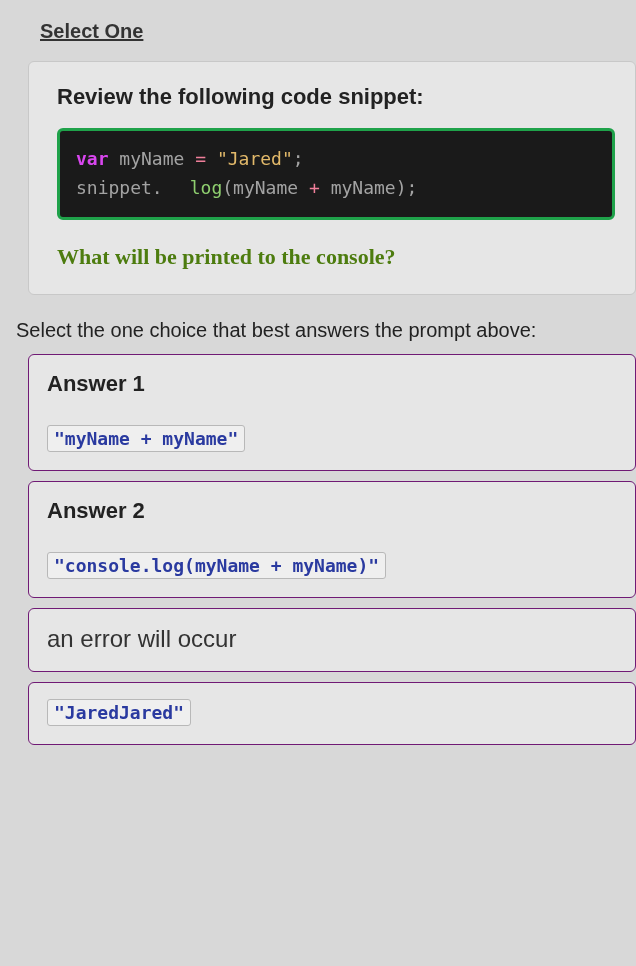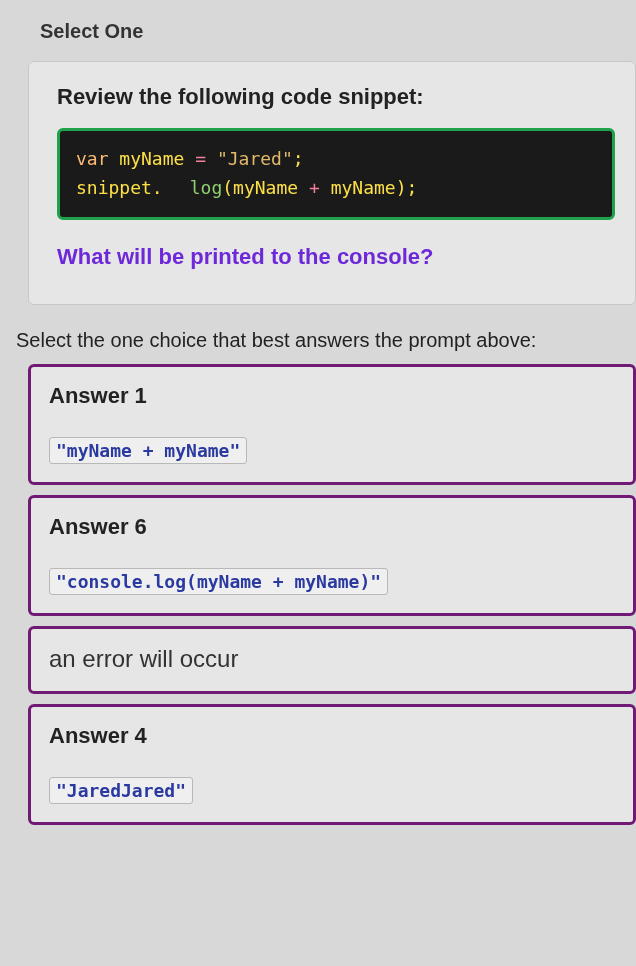--- a/index.html
+++ b/index.html
@@ -12,26 +12,27 @@
       background: #d8d8d8;
       width: 636px;
       padding: 20px 0 20px 10px;
       color: #222;
     }
     .page-header {
       font-size: 20px;
       font-weight: 700;
       color: #333;
       margin: 0 0 18px 30px;
+      text-decoration: underline;
     }
     .question-card {
       background: #e6e6e6;
       border: 1px solid #c8c8c8;
       border-radius: 6px;
-      padding: 22px 20px 34px 28px;
+      padding: 22px 20px 24px 28px;
       margin-left: 18px;
       margin-bottom: 24px;
     }
     .question-instruction {
       font-size: 22px;
       font-weight: 700;
       color: #222;
       margin-bottom: 18px;
     }
     .code-block {
@@ -39,39 +40,40 @@
       border: 3px solid #1fa24a;
       border-radius: 6px;
       padding: 14px 16px;
       font-family: "Menlo", "Consolas", monospace;
       font-size: 18px;
       line-height: 1.6;
       color: #e8e8e8;
       margin-bottom: 24px;
       white-space: pre;
     }
-    .tok-kw { color: #fdba74; font-weight: 400; }
+    .tok-kw { color: #d946ef; font-weight: 700; }
     .tok-fn { color: #8fcf6f; margin-left: 27px; }
     .tok-str { color: #e2b96a; }
     .tok-op { color: #f07f9a; }
-    .tok-id { color: #fde047; }
+    .tok-id { color: #a3a3a3; }
     .question-text {
       font-size: 22px;
       font-weight: 700;
-      color: #6d28d9;
+      color: #4d7c0f;
+      font-family: Liberation Serif, serif;
     }
     .select-instruction {
       font-size: 20px;
       font-weight: 500;
       color: #222;
       margin: 0 7px 12px 6px;
     }
     .answer-card {
       background: #e6e6e6;
-      border: 3px solid #701a75;
+      border: 1px solid #701a75;
       border-radius: 6px;
       padding: 16px 18px 18px 18px;
       margin-left: 18px;
       margin-bottom: 10px;
       cursor: pointer;
     }
     .answer-title {
       font-size: 22px;
       font-weight: 700;
       color: #222;
@@ -106,24 +108,23 @@
 </div>
 
 <div class="select-instruction">Select the one choice that best answers the prompt above:</div>
 
 <div class="answer-card">
   <div class="answer-title">Answer 1</div>
   <span class="answer-code">"myName + myName"</span>
 </div>
 
 <div class="answer-card">
-  <div class="answer-title">Answer 6</div>
+  <div class="answer-title">Answer 2</div>
   <span class="answer-code">"console.log(myName + myName)"</span>
 </div>
 
 <div class="answer-card">
   <span class="answer-text">an error will occur</span>
 </div>
 
 <div class="answer-card">
-  <div class="answer-title">Answer 4</div>
   <span class="answer-code">"JaredJared"</span>
 </div>
 
 </body></html>

